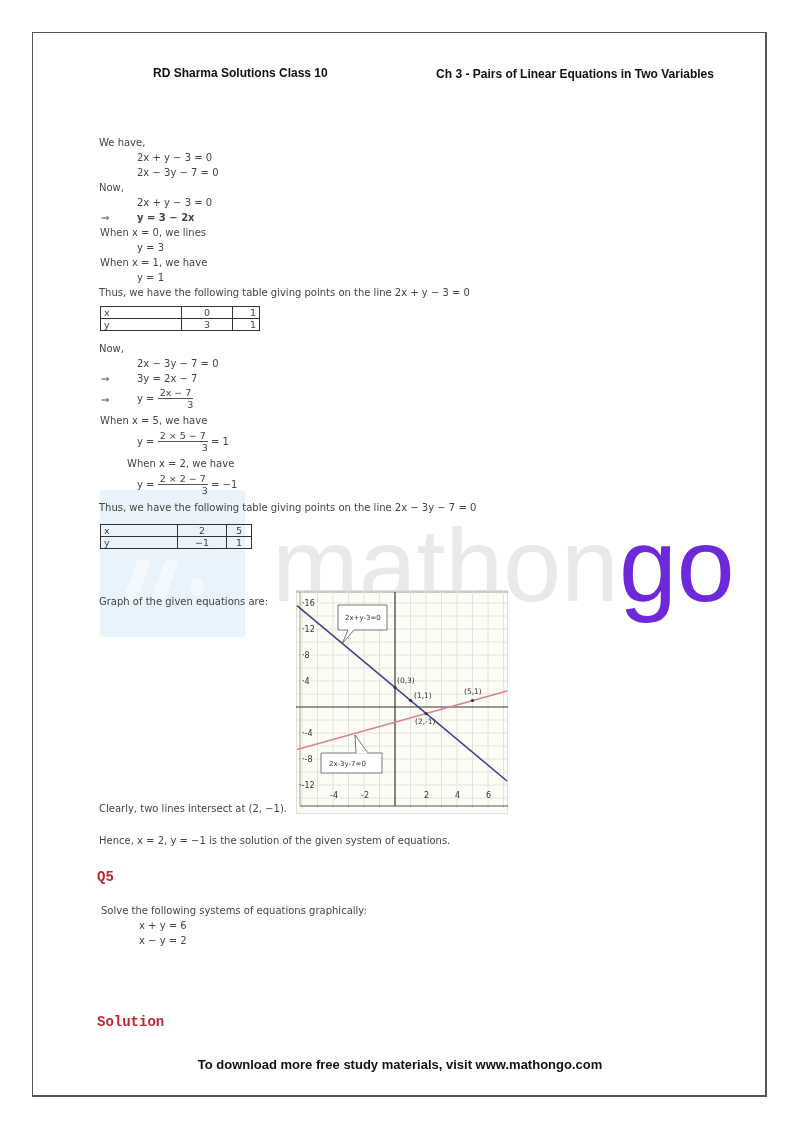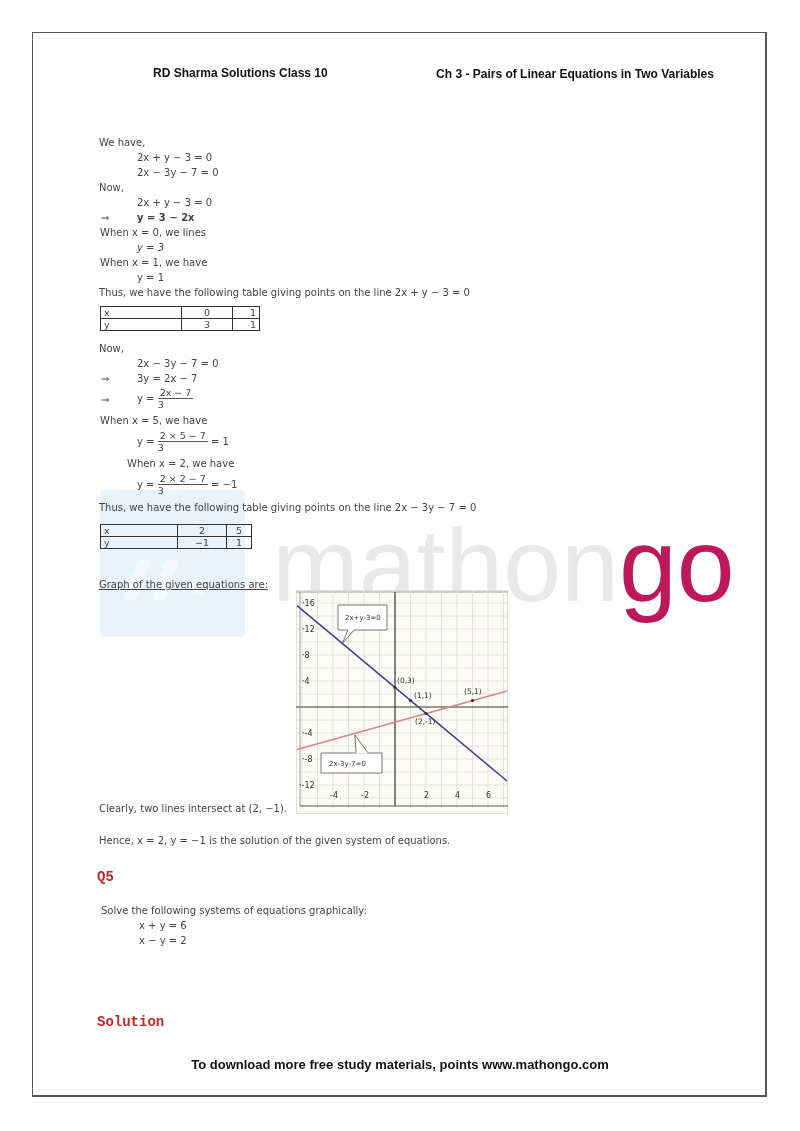--- a/index.html
+++ b/index.html
@@ -4,24 +4,24 @@
 <style>
   html, body { margin: 0; padding: 0; background: #ffffff; }
   body { width: 800px; height: 1131px; position: relative; overflow: hidden; font-family: "DejaVu Sans", sans-serif; color: #333; }
   .page-border { position: absolute; left: 32px; top: 32px; width: 735px; height: 1065px; border: 1px solid #555; border-right: 2px solid #555; border-bottom: 2px solid #555; box-sizing: border-box; }
   .hdr { position: absolute; font-family: "Liberation Sans", sans-serif; font-weight: bold; font-size: 12px; color: #111; }
   .hdr-left { left: 153px; top: 66px; }
   .hdr-right { left: 430px; top: 66px; width: 290px; text-align: center; line-height: 17px; }
   .wm-box { position: absolute; left: 100px; top: 490px; width: 145px; height: 147px; background: #e8f3fc; border-radius: 4px; }
   .wm-slash { position: absolute; width: 14px; height: 40px; background: #f4f9fe; transform: skewX(-20deg); border-radius: 3px; }
   .wm-text { position: absolute; left: 272px; top: 505px; font-family: "Liberation Sans", sans-serif; font-size: 104px; font-weight: normal; color: #e9e9e9; letter-spacing: 0px; line-height: 120px; }
-  .wm-text .go { color: #be185d; margin-top: 32px; }
+  .wm-text .go { color: #6d28d9; margin-top: 32px; }
   .txt { position: absolute; font-family: "DejaVu Sans", sans-serif; font-size: 10px; color: #444; white-space: nowrap; }
   .math { font-family: "DejaVu Sans", sans-serif; }
-  .frac { display: inline-block; vertical-align: middle; text-align: left; font-size: 9.5px; line-height: 11px; }
+  .frac { display: inline-block; vertical-align: middle; text-align: right; font-size: 9.5px; line-height: 11px; }
   .frac .num { display: block; border-bottom: 1px solid #555; padding: 0 2px; }
   .frac .den { display: block; }
   table.pts { position: absolute; border-collapse: collapse; font-family: "DejaVu Sans", sans-serif; font-size: 9.5px; color: #444; }
   table.pts td { border: 1px solid #333; height: 11px; padding: 0 3px; line-height: 11px; }
   table.pts td.c0 { width: 74px; text-align: left; }
   table.pts td.c1 { width: 44px; text-align: center; }
   table.pts td.c2 { width: 20px; text-align: right; }
   table.pts.t2 td.c0 { width: 70px; }
   table.pts.t2 td.c1 { width: 42px; }
   table.pts.t2 td.c2 { width: 18px; text-align: center; }
@@ -45,21 +45,21 @@
 <div class="wm-text"><span>mathon</span><span class="go">go</span></div>
 
 <div class="txt" style="left:99px;top:137px;">We have,</div>
 <div class="txt math" style="left:137px;top:152px;">2x + y − 3 = 0</div>
 <div class="txt math" style="left:137px;top:167px;">2x − 3y − 7 = 0</div>
 <div class="txt" style="left:99px;top:182px;">Now,</div>
 <div class="txt math" style="left:137px;top:197px;">2x + y − 3 = 0</div>
 <div class="txt" style="left:101px;top:212px;">⇒</div>
 <div class="txt math" style="left:137px;top:212px;font-weight:bold;">y = 3 − 2x</div>
 <div class="txt" style="left:100px;top:227px;">When  x = 0,  we lines</div>
-<div class="txt math" style="left:137px;top:242px;font-style:italic;">y = 3</div>
+<div class="txt math" style="left:137px;top:242px;">y = 3</div>
 <div class="txt" style="left:100px;top:257px;">When  x = 1,  we have</div>
 <div class="txt math" style="left:137px;top:272px;">y = 1</div>
 <div class="txt" style="left:99px;top:287px;">Thus, we have the following table giving points on the line 2x + y − 3 = 0</div>
 
 <table class="pts" style="left:100px;top:306px;">
   <tbody>
       <tr>
     <td class="c0">x</td>
     <td class="c1">0</td>
     <td class="c2">1</td>
@@ -98,21 +98,21 @@
     <td class="c2">5</td>
   </tr>
   <tr>
     <td class="c0">y</td>
     <td class="c1">−1</td>
     <td class="c2">1</td>
   </tr>
 </tbody>
   </table>
 
-<div class="txt" style="left:99px;top:579px;text-decoration:underline;">Graph of the given equations are:</div>
+<div class="txt" style="left:99px;top:596px;">Graph of the given equations are:</div>
 
 <div class="graph">
   <svg width="212" height="224" viewBox="0 0 212 224" xmlns="http://www.w3.org/2000/svg" font-family="DejaVu Sans, sans-serif">
 
     <rect x="0.5" y="0.5" width="211" height="223" fill="#fdfdf6" stroke="#e0e0d8"></rect>
     <line x1="0" y1="2" x2="212" y2="2" stroke="#999" stroke-width="1"></line>
 
     <g stroke="#e2e2e2" stroke-width="1">
       <line x1="6" y1="0" x2="6" y2="218"></line>
         <line x1="21.5" y1="0" x2="21.5" y2="218"></line>
@@ -196,13 +196,13 @@
 
 <div class="txt" style="left:99px;top:803px;">Clearly, two lines intersect at (2, −1).</div>
 <div class="txt" style="left:99px;top:835px;">Hence, x = 2, y = −1 is the solution of the given system of equations.</div>
 
 <div class="q-head" style="left:97px;top:869px;">Q5</div>
 <div class="txt" style="left:101px;top:905px;">Solve the following systems of equations graphically:</div>
 <div class="txt math" style="left:139px;top:920px;">x + y = 6</div>
 <div class="txt math" style="left:139px;top:935px;">x − y = 2</div>
 <div class="q-head" style="left:97px;top:970px;margin-top:44px;">Solution</div>
 
-<div class="footer">To download more free study materials, points www.mathongo.com</div>
+<div class="footer">To download more free study materials, visit www.mathongo.com</div>
 
 </body></html>

